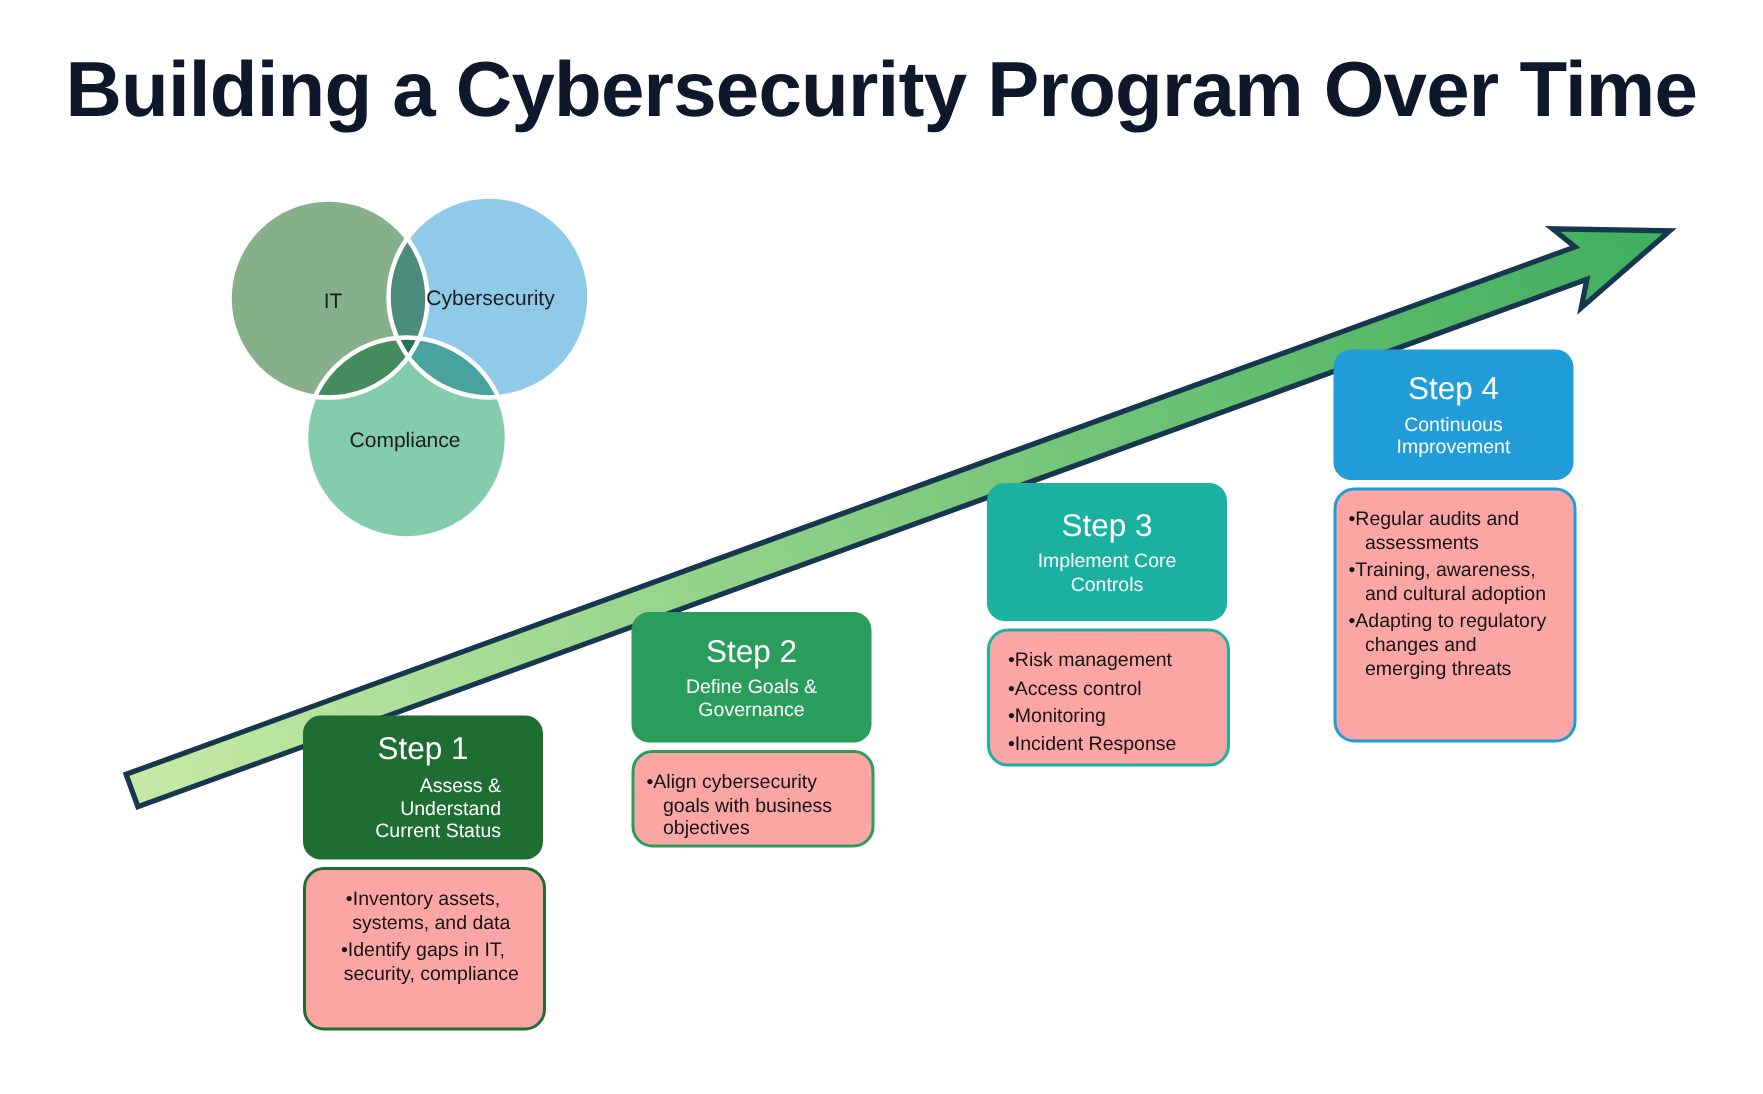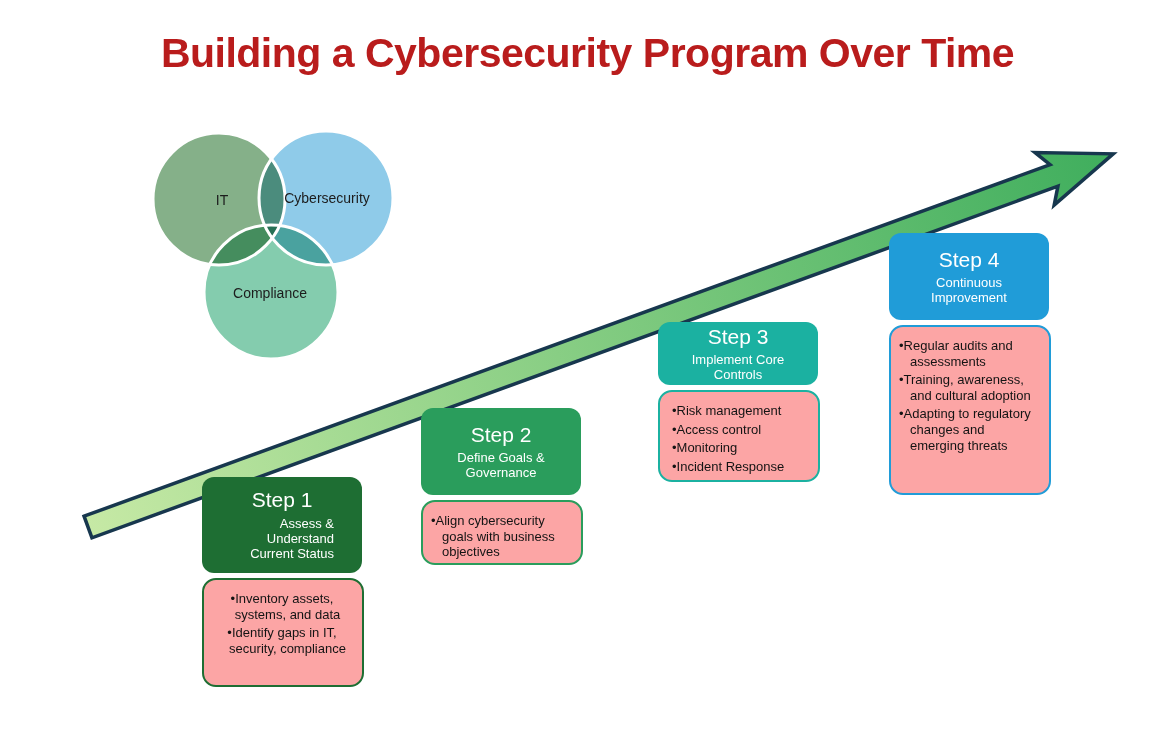--- a/index.html
+++ b/index.html
@@ -10,24 +10,24 @@
     background: #ffffff;
     overflow: hidden;
     font-family: "Liberation Sans", sans-serif;
   }
   #title {
     position: absolute;
     top: 30px;
     left: 0;
     width: 100%;
     text-align: center;
-    font-size: 41px;
+    font-size: 52px;
     font-weight: 800;
     letter-spacing: -0.5px;
-    color: #b91c1c;
+    color: #0f172a;
     z-index: 1;
   }
   #venn {
     position: absolute;
     left: 139px;
     top: 115px;
     z-index: 1;
   }
   .venn-fill { mix-blend-mode: multiply; }
   .venn-label {
@@ -71,21 +71,21 @@
     font-size: 13px; line-height: 1.2; color: #141414;
   }
   .card-body li { padding-left: 11px; text-indent: -11px; margin-bottom: 3px; max-width: 129px; }
   .card-body li::before { content: "\2022"; }
   #card1 { left: 202px; top: 477px; }
   #card2 { left: 421px; top: 408px; }
   #card3 { left: 658px; top: 322px; }
   #card4 { left: 889px; top: 233px; }
   #card1 .card-header { height: 96px; }
   #card2 .card-header { height: 87px; }
-  #card3 .card-header { height: 63px; }
+  #card3 .card-header { height: 92px; }
   #card4 .card-header { height: 87px; }
   #card1 .card-body { height: 109px; text-align: center; }
   #card2 .card-body { height: 65px; }
   #card3 .card-body { height: 92px; }
   #card4 .card-body { height: 170px; }
   #card1 .step-sub { max-width: 104px; text-align: right; }
 </style>
 </head>
 <body>
 

